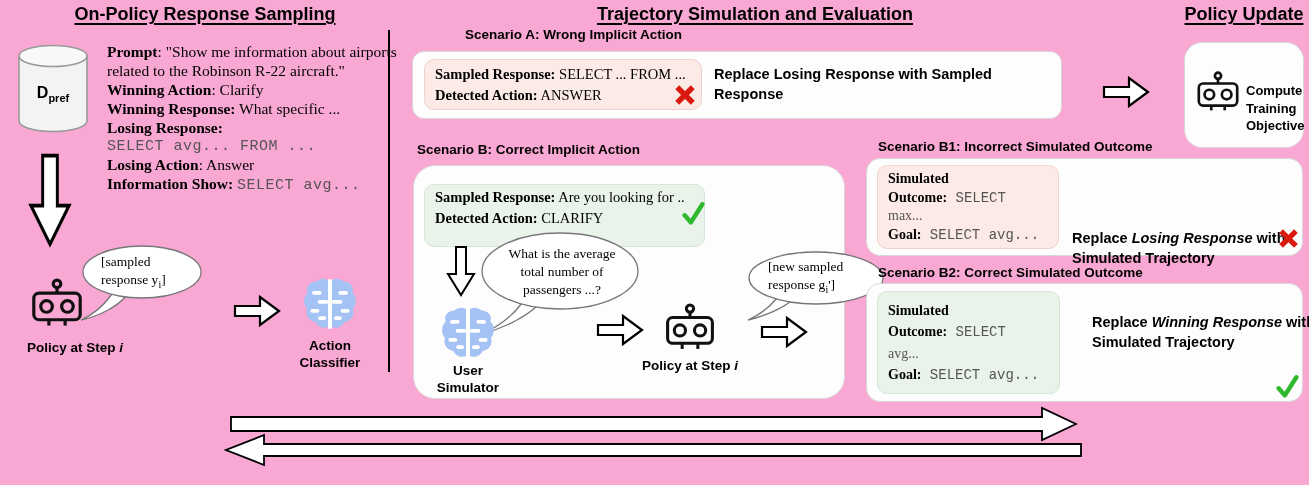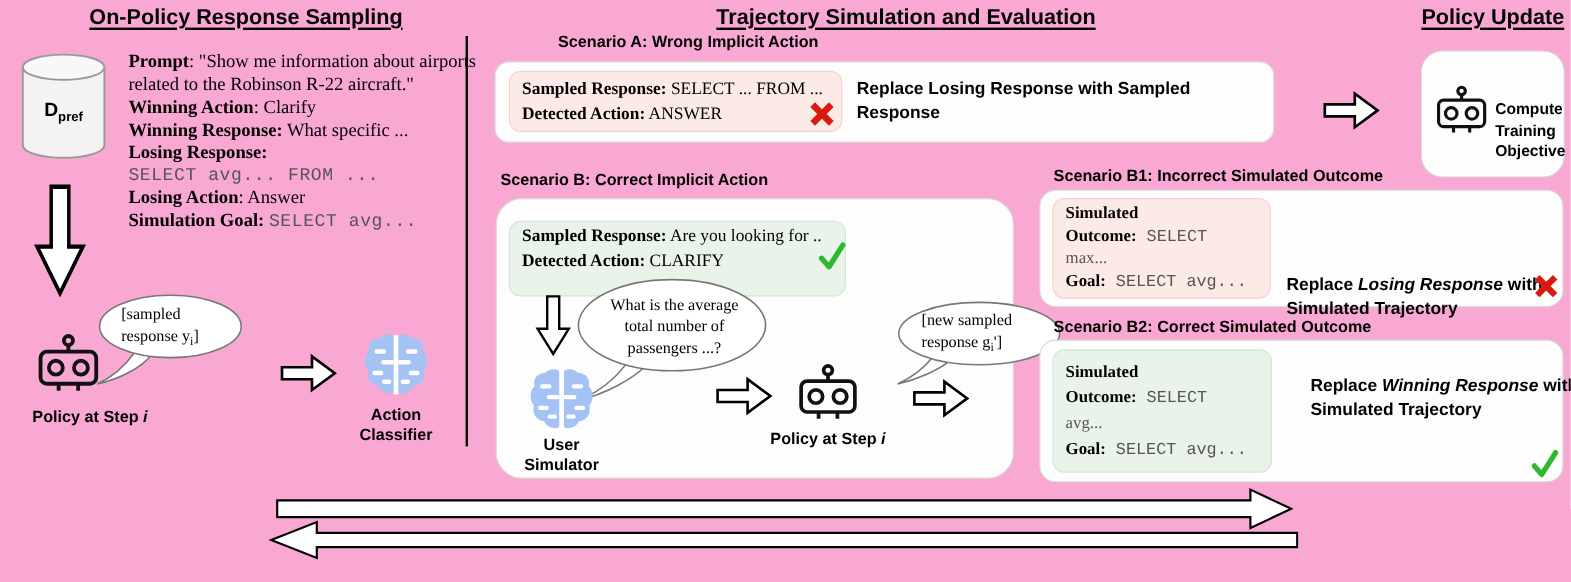--- a/index.html
+++ b/index.html
@@ -79,21 +79,21 @@
     <span>D</span><sub style="font-size:11px;">pref</sub>
   </div>
 
   <div class="abs left-block" style="left:107px; top:43px; width:294px;">
     <div><b>Prompt</b><span>: "Show me information about airports related to the Robinson R-22 aircraft."</span></div>
     <div><b>Winning Action</b><span>: Clarify</span></div>
     <div><b>Winning Response:</b><span> What specific ...</span></div>
     <div><b>Losing Response:</b></div>
     <div class="mono">SELECT avg... FROM ...</div>
     <div><b>Losing Action</b><span>: Answer</span></div>
-    <div><b>Simulation Goal:</b> <span class="mono">SELECT avg...</span></div>
+    <div><b>Information Show:</b> <span class="mono">SELECT avg...</span></div>
   </div>
 
   <div class="abs" style="left:28px; top:152px;">
     <svg width="44" height="96" viewBox="0 0 30 52" preserveAspectRatio="none">
         <use href="#sym-arrow-down"></use>
       </svg>
   </div>
 
   <div class="abs" style="left:28px; top:278px;">
     <svg width="58" height="58" viewBox="0 0 100 100">

